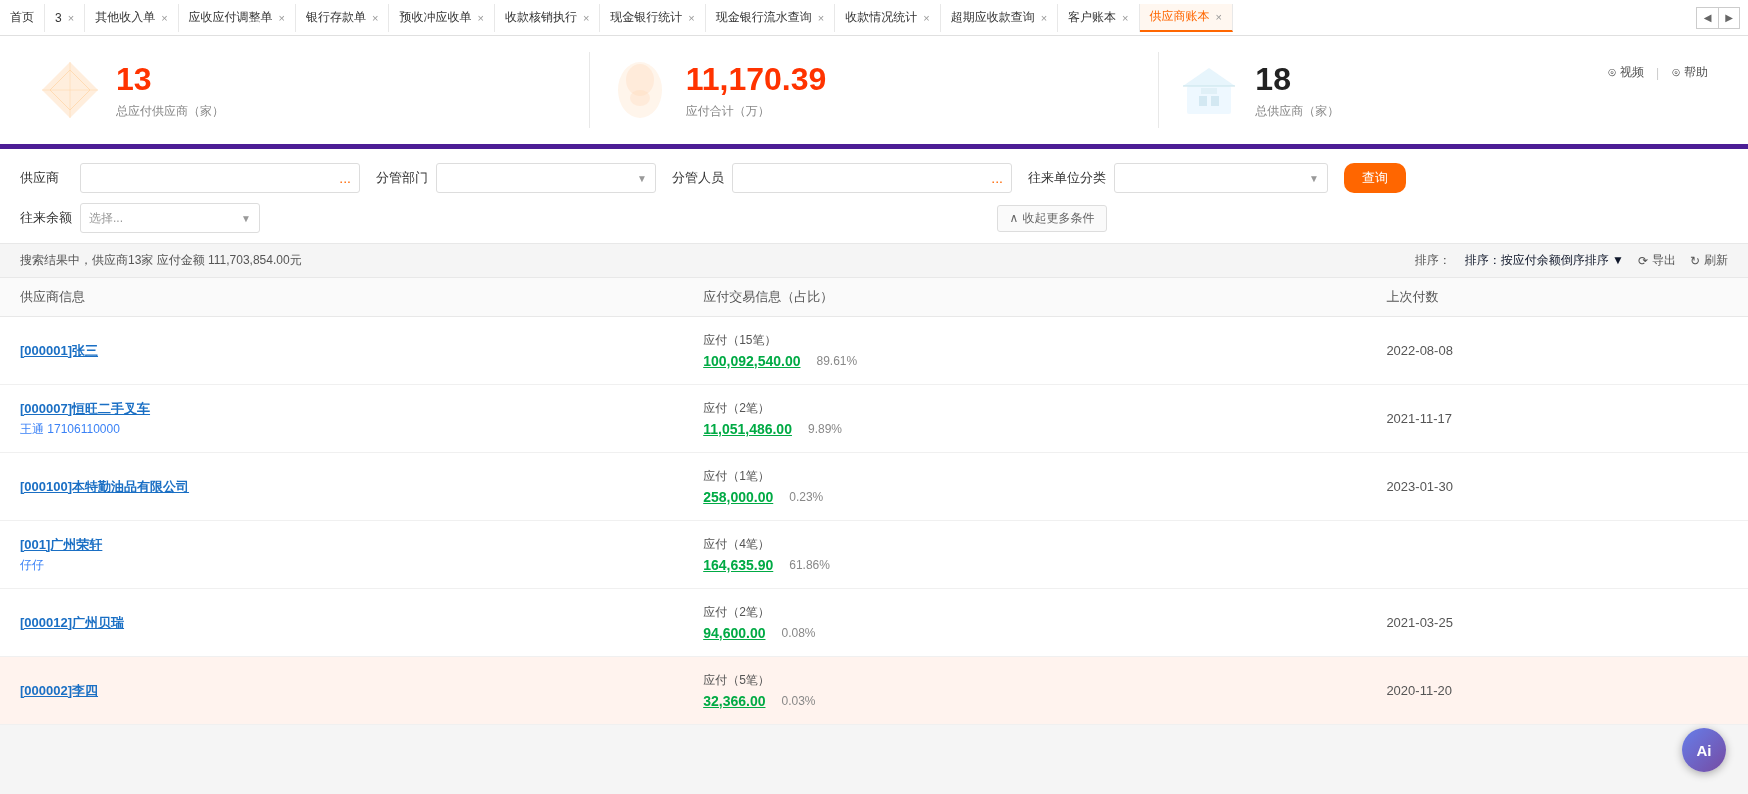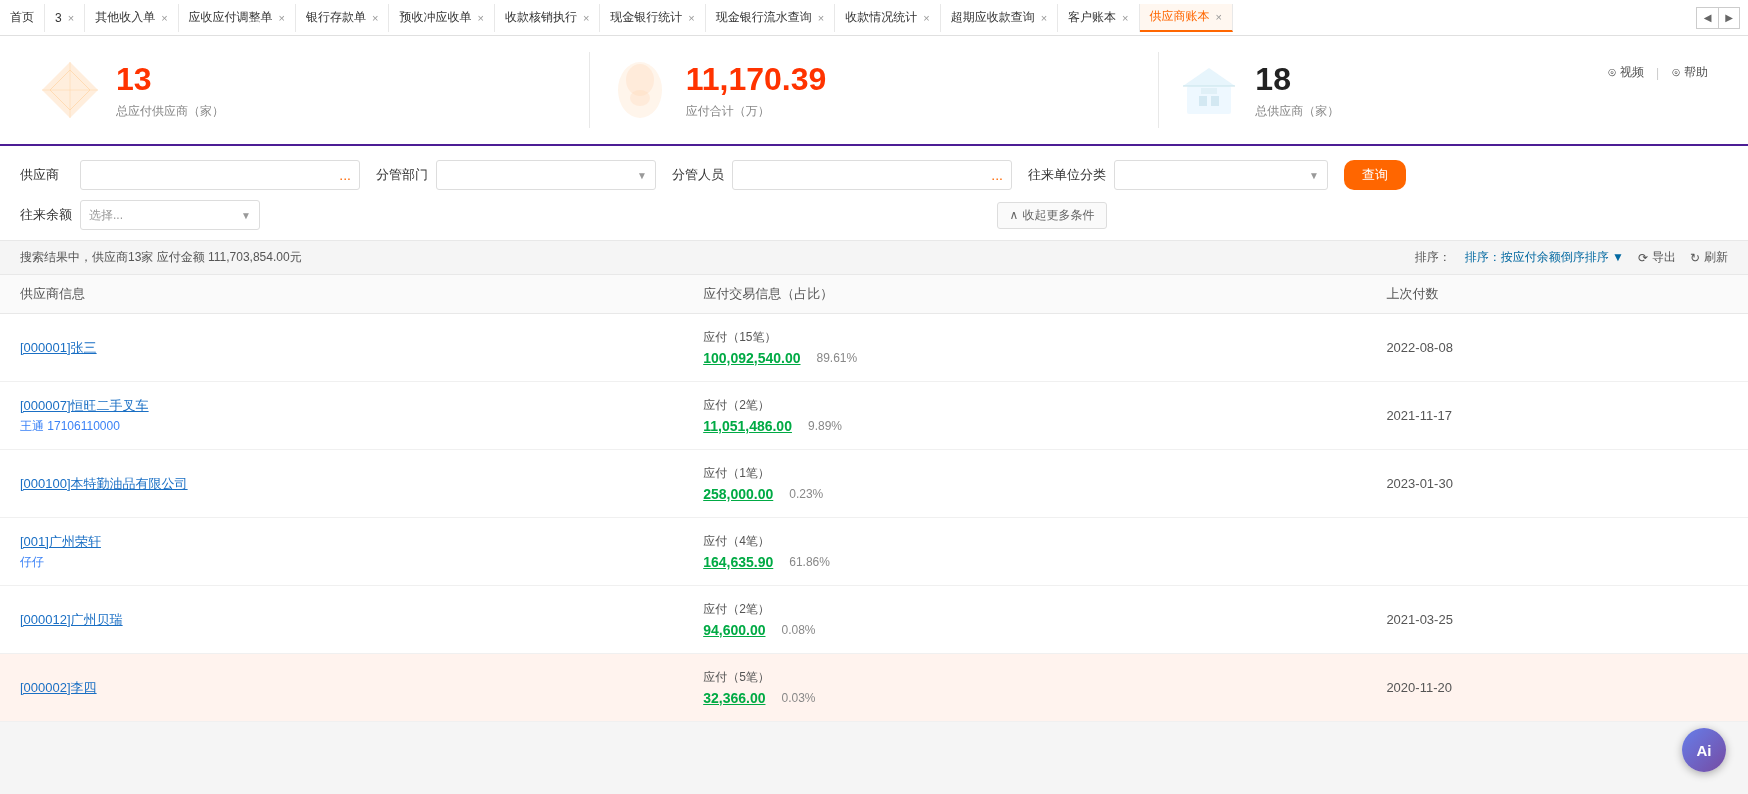--- a/index.html
+++ b/index.html
@@ -56,21 +56,21 @@
       color: #666;
     }
     .nav-arrow:first-child { border-right: none; }
 
     
     .summary-section {
       background: #fff;
       display: flex;
       align-items: stretch;
       padding: 16px 20px;
-      border-bottom: 2px solid #4c1d95;
+      border-bottom: 5px solid #4c1d95;
       gap: 0;
     }
     .summary-card {
       display: flex;
       align-items: center;
       gap: 16px;
       flex: 1;
       padding: 8px 20px;
       border-right: 1px solid #e8e8e8;
     }
@@ -190,21 +190,21 @@
     }
     .result-info { font-size: 12px; color: #555; }
     .result-actions {
       display: flex;
       align-items: center;
       gap: 14px;
       font-size: 12px;
       color: #555;
     }
     .result-actions .sort-label { color: #555; }
-    .result-actions .sort-value { color: #0369a1; cursor: pointer; }
+    .result-actions .sort-value { color: #0f172a; cursor: pointer; }
     .result-action-btn {
       display: flex;
       align-items: center;
       gap: 4px;
       cursor: pointer;
       color: #555;
     }
 
     
     .table-section {
@@ -230,20 +230,21 @@
       border-bottom: 1px solid #f0f0f0;
       align-items: center;
       min-height: 68px;
     }
     .table-row.highlighted { background: #fff3ee; }
     .supplier-link {
       color: #1a6fc4;
       text-decoration: underline;
       font-size: 13px;
       cursor: pointer;
+      font-weight: bold;
     }
     .supplier-sub {
       font-size: 12px;
       color: #3b82f6;
       margin-top: 3px;
     }
     .transaction-info { display: flex; flex-direction: column; gap: 4px; }
     .transaction-line { display: flex; align-items: center; gap: 16px; }
     .transaction-label { font-size: 12px; color: #555; }
     .transaction-amount {

